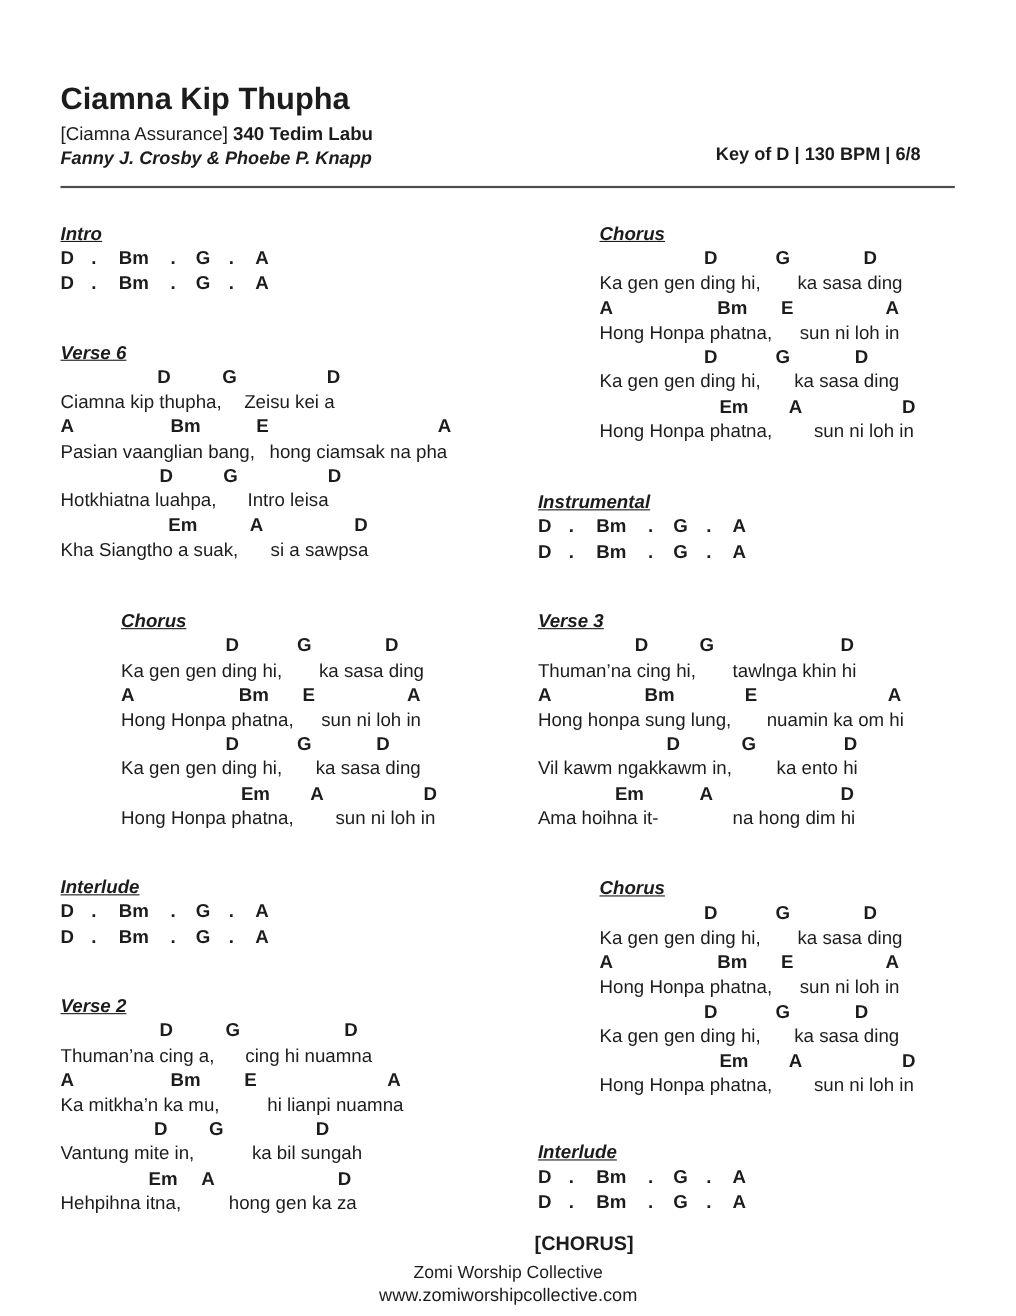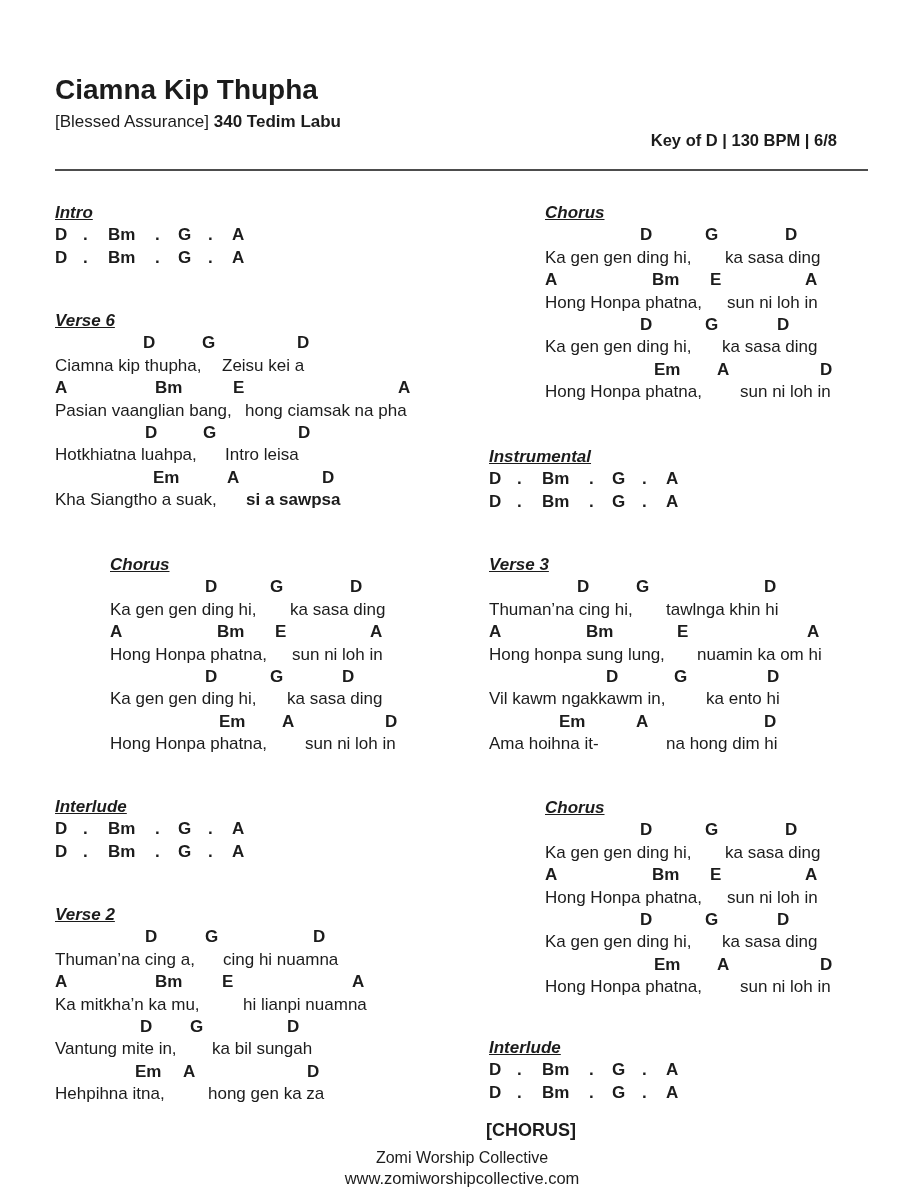--- a/index.html
+++ b/index.html
@@ -23,22 +23,23 @@
   .footer .f1{font-size:16px;}
   .footer .f2{font-size:16.5px;font-weight:normal;}
 </style>
 </head>
 <body>
 
 <div class="page">
 
   <div class="title">Ciamna Kip Thupha</div>
 
-  <div class="subtitle"><span>[Blessed Assurance] </span><span class="b">340 Tedim Labu</span></div>
-
+  <div class="subtitle"><span>[Ciamna Assurance] </span><span class="b">340 Tedim Labu</span></div>
+
+  <div class="authors">Fanny J. Crosby &amp; Phoebe P. Knapp</div>
 
   <div class="keyinfo">Key of D | 130 BPM | 6/8</div>
 
   <div class="divider"></div>
 
   <div id="sections">
       <div class="section" style="left: 55px; top: 184px;">
         <div class="heading">Intro</div>
         <div class="row">
           <span class="chord" style="left: 0px;">D</span>
@@ -89,21 +90,21 @@
           <span class="lyric" style="left: 0px;">Hotkhiatna luahpa,</span>
           <span class="lyric" style="left: 170px;">Intro leisa</span>
         </div>
         <div class="row">
           <span class="chord" style="left: 98px;">Em</span>
           <span class="chord" style="left: 172px;">A</span>
           <span class="chord" style="left: 267px;">D</span>
         </div>
         <div class="row">
           <span class="lyric" style="left: 0px;">Kha Siangtho a suak,</span>
-          <span class="lyric" style="left: 191px; font-weight: bold;">si a sawpsa</span>
+          <span class="lyric" style="left: 191px;">si a sawpsa</span>
         </div>
       </div>
       <div class="section" style="left: 110px; top: 536px;">
         <div class="heading">Chorus</div>
         <div class="row">
           <span class="chord" style="left: 95px;">D</span>
           <span class="chord" style="left: 160px;">G</span>
           <span class="chord" style="left: 240px;">D</span>
         </div>
         <div class="row">
@@ -181,21 +182,21 @@
           <span class="lyric" style="left: 0px;">Ka mitkha’n ka mu,</span>
           <span class="lyric" style="left: 188px;">hi lianpi nuamna</span>
         </div>
         <div class="row">
           <span class="chord" style="left: 85px;">D</span>
           <span class="chord" style="left: 135px;">G</span>
           <span class="chord" style="left: 232px;">D</span>
         </div>
         <div class="row">
           <span class="lyric" style="left: 0px;">Vantung mite in,</span>
-          <span class="lyric" style="left: 157px;">ka bil sungah</span>
+          <span class="lyric" style="left: 174px;">ka bil sungah</span>
         </div>
         <div class="row">
           <span class="chord" style="left: 80px;">Em</span>
           <span class="chord" style="left: 128px;">A</span>
           <span class="chord" style="left: 252px;">D</span>
         </div>
         <div class="row">
           <span class="lyric" style="left: 0px;">Hehpihna itna,</span>
           <span class="lyric" style="left: 153px;">hong gen ka za</span>
         </div>

